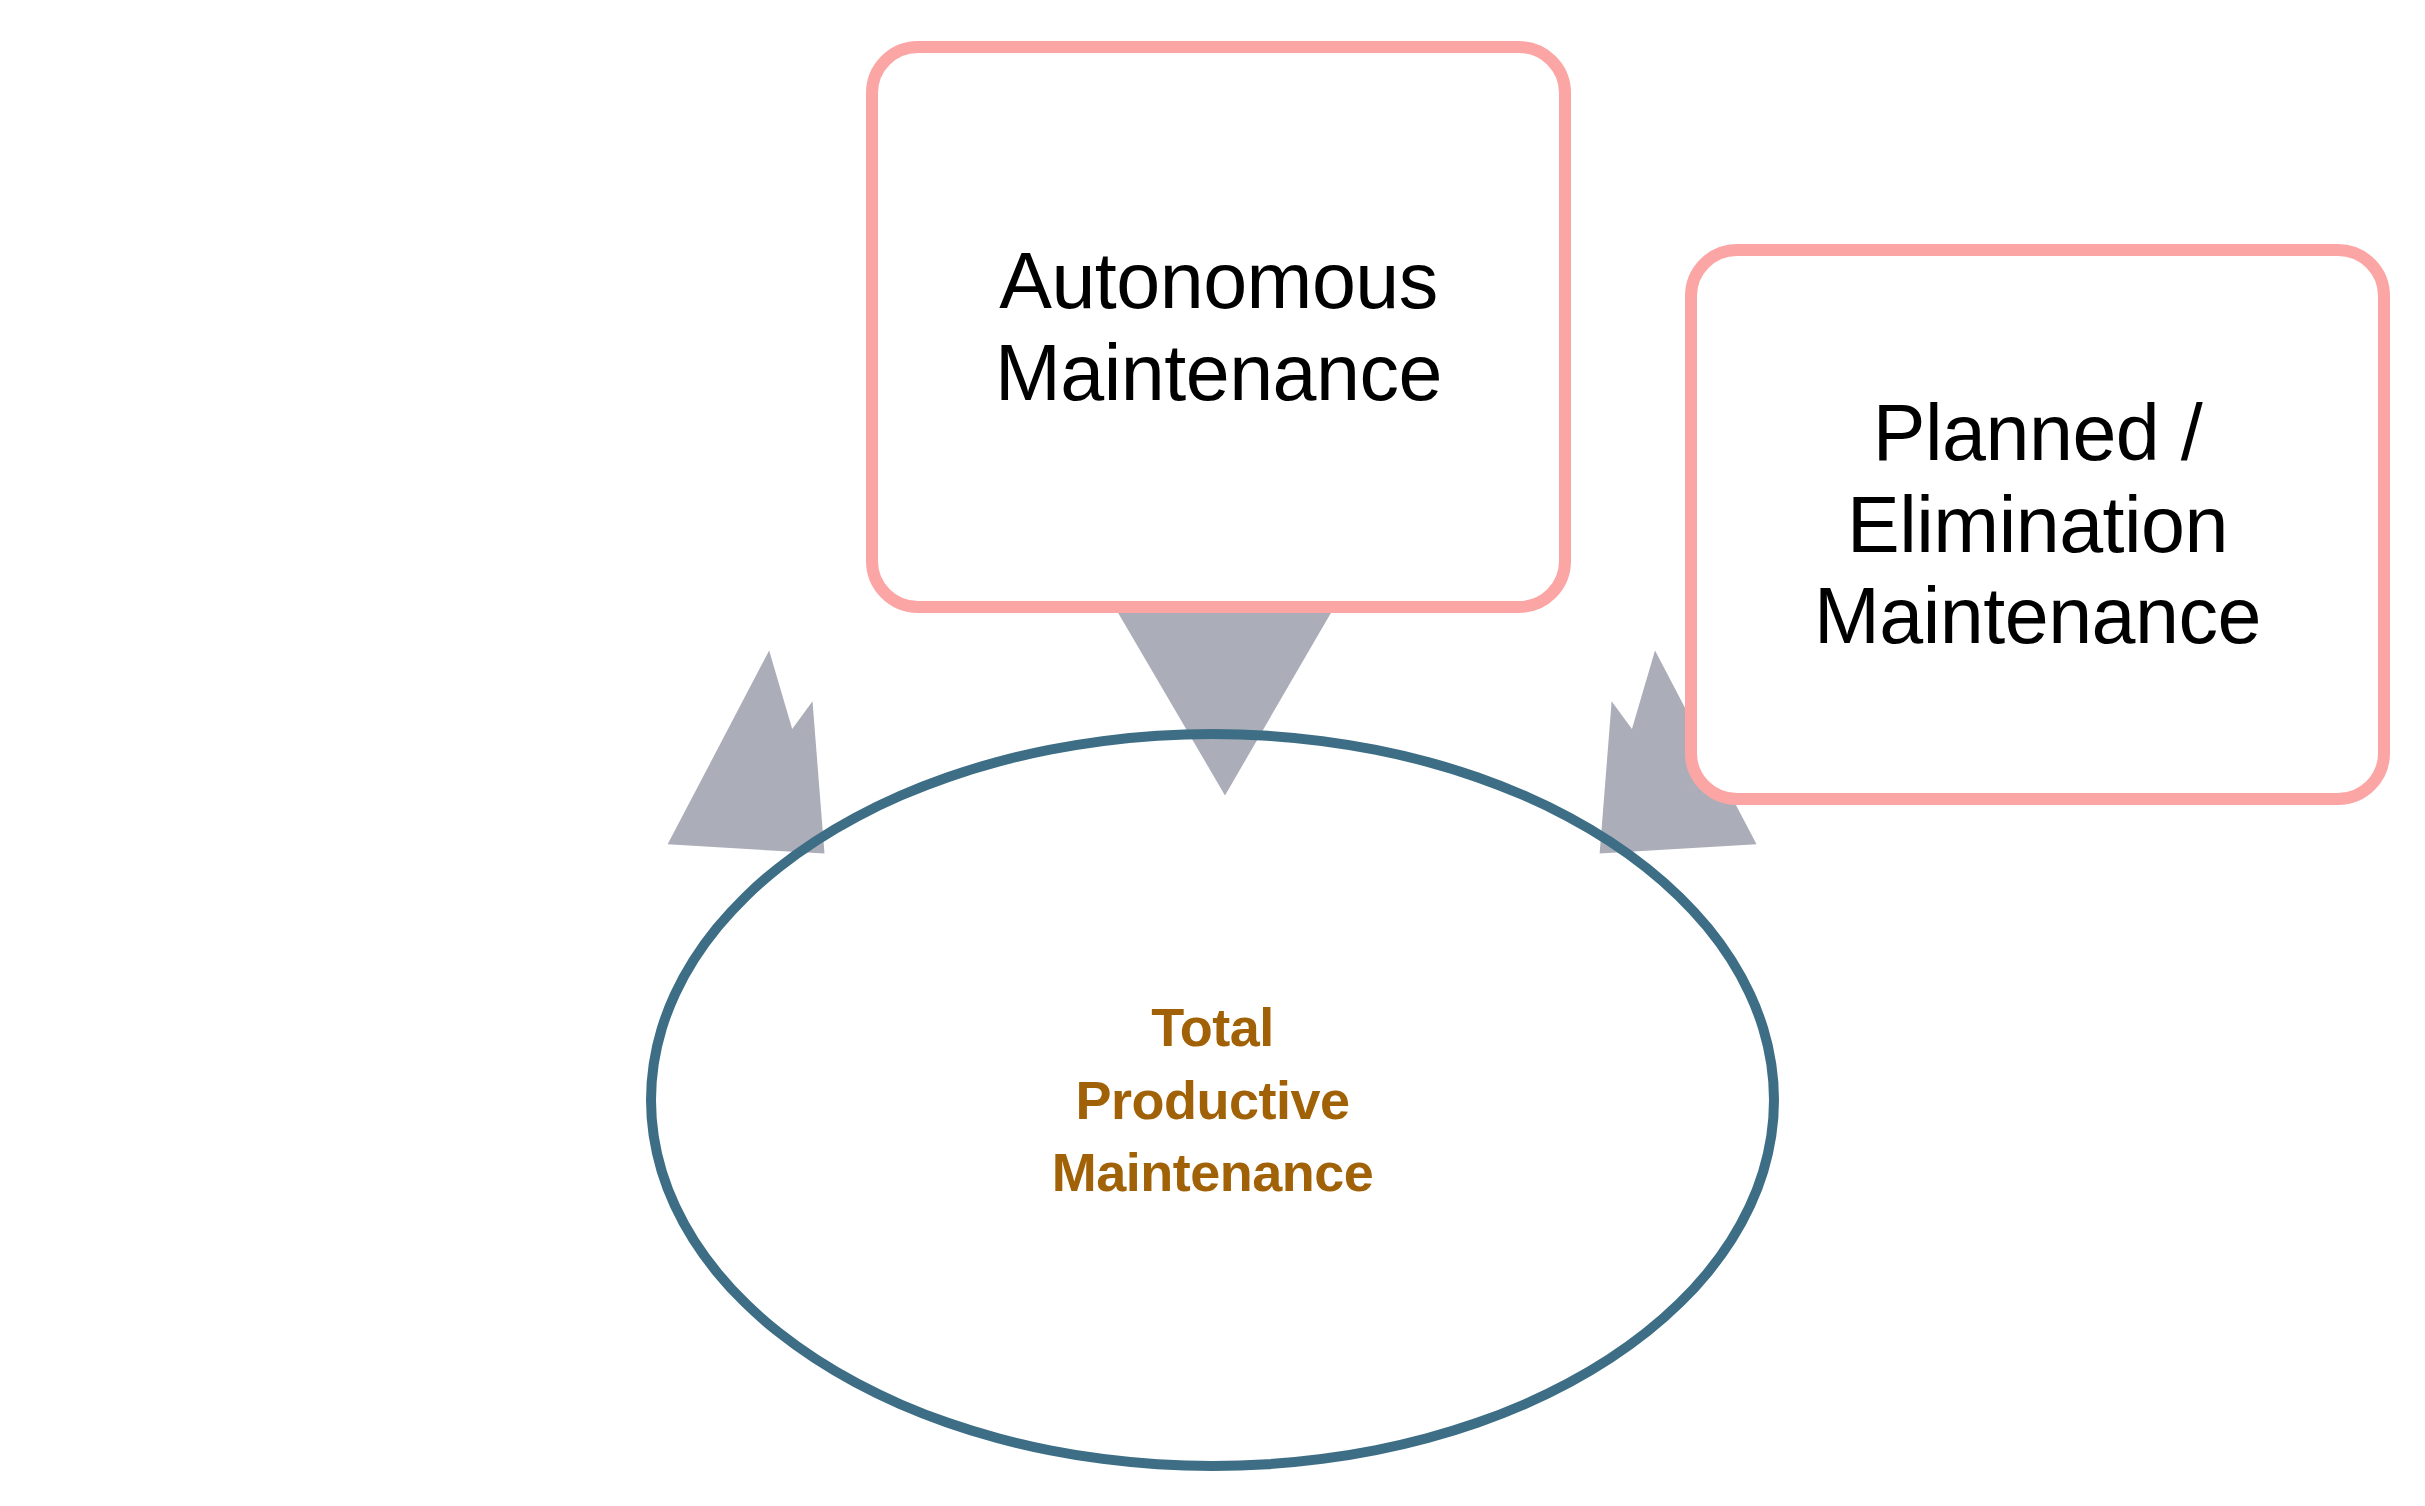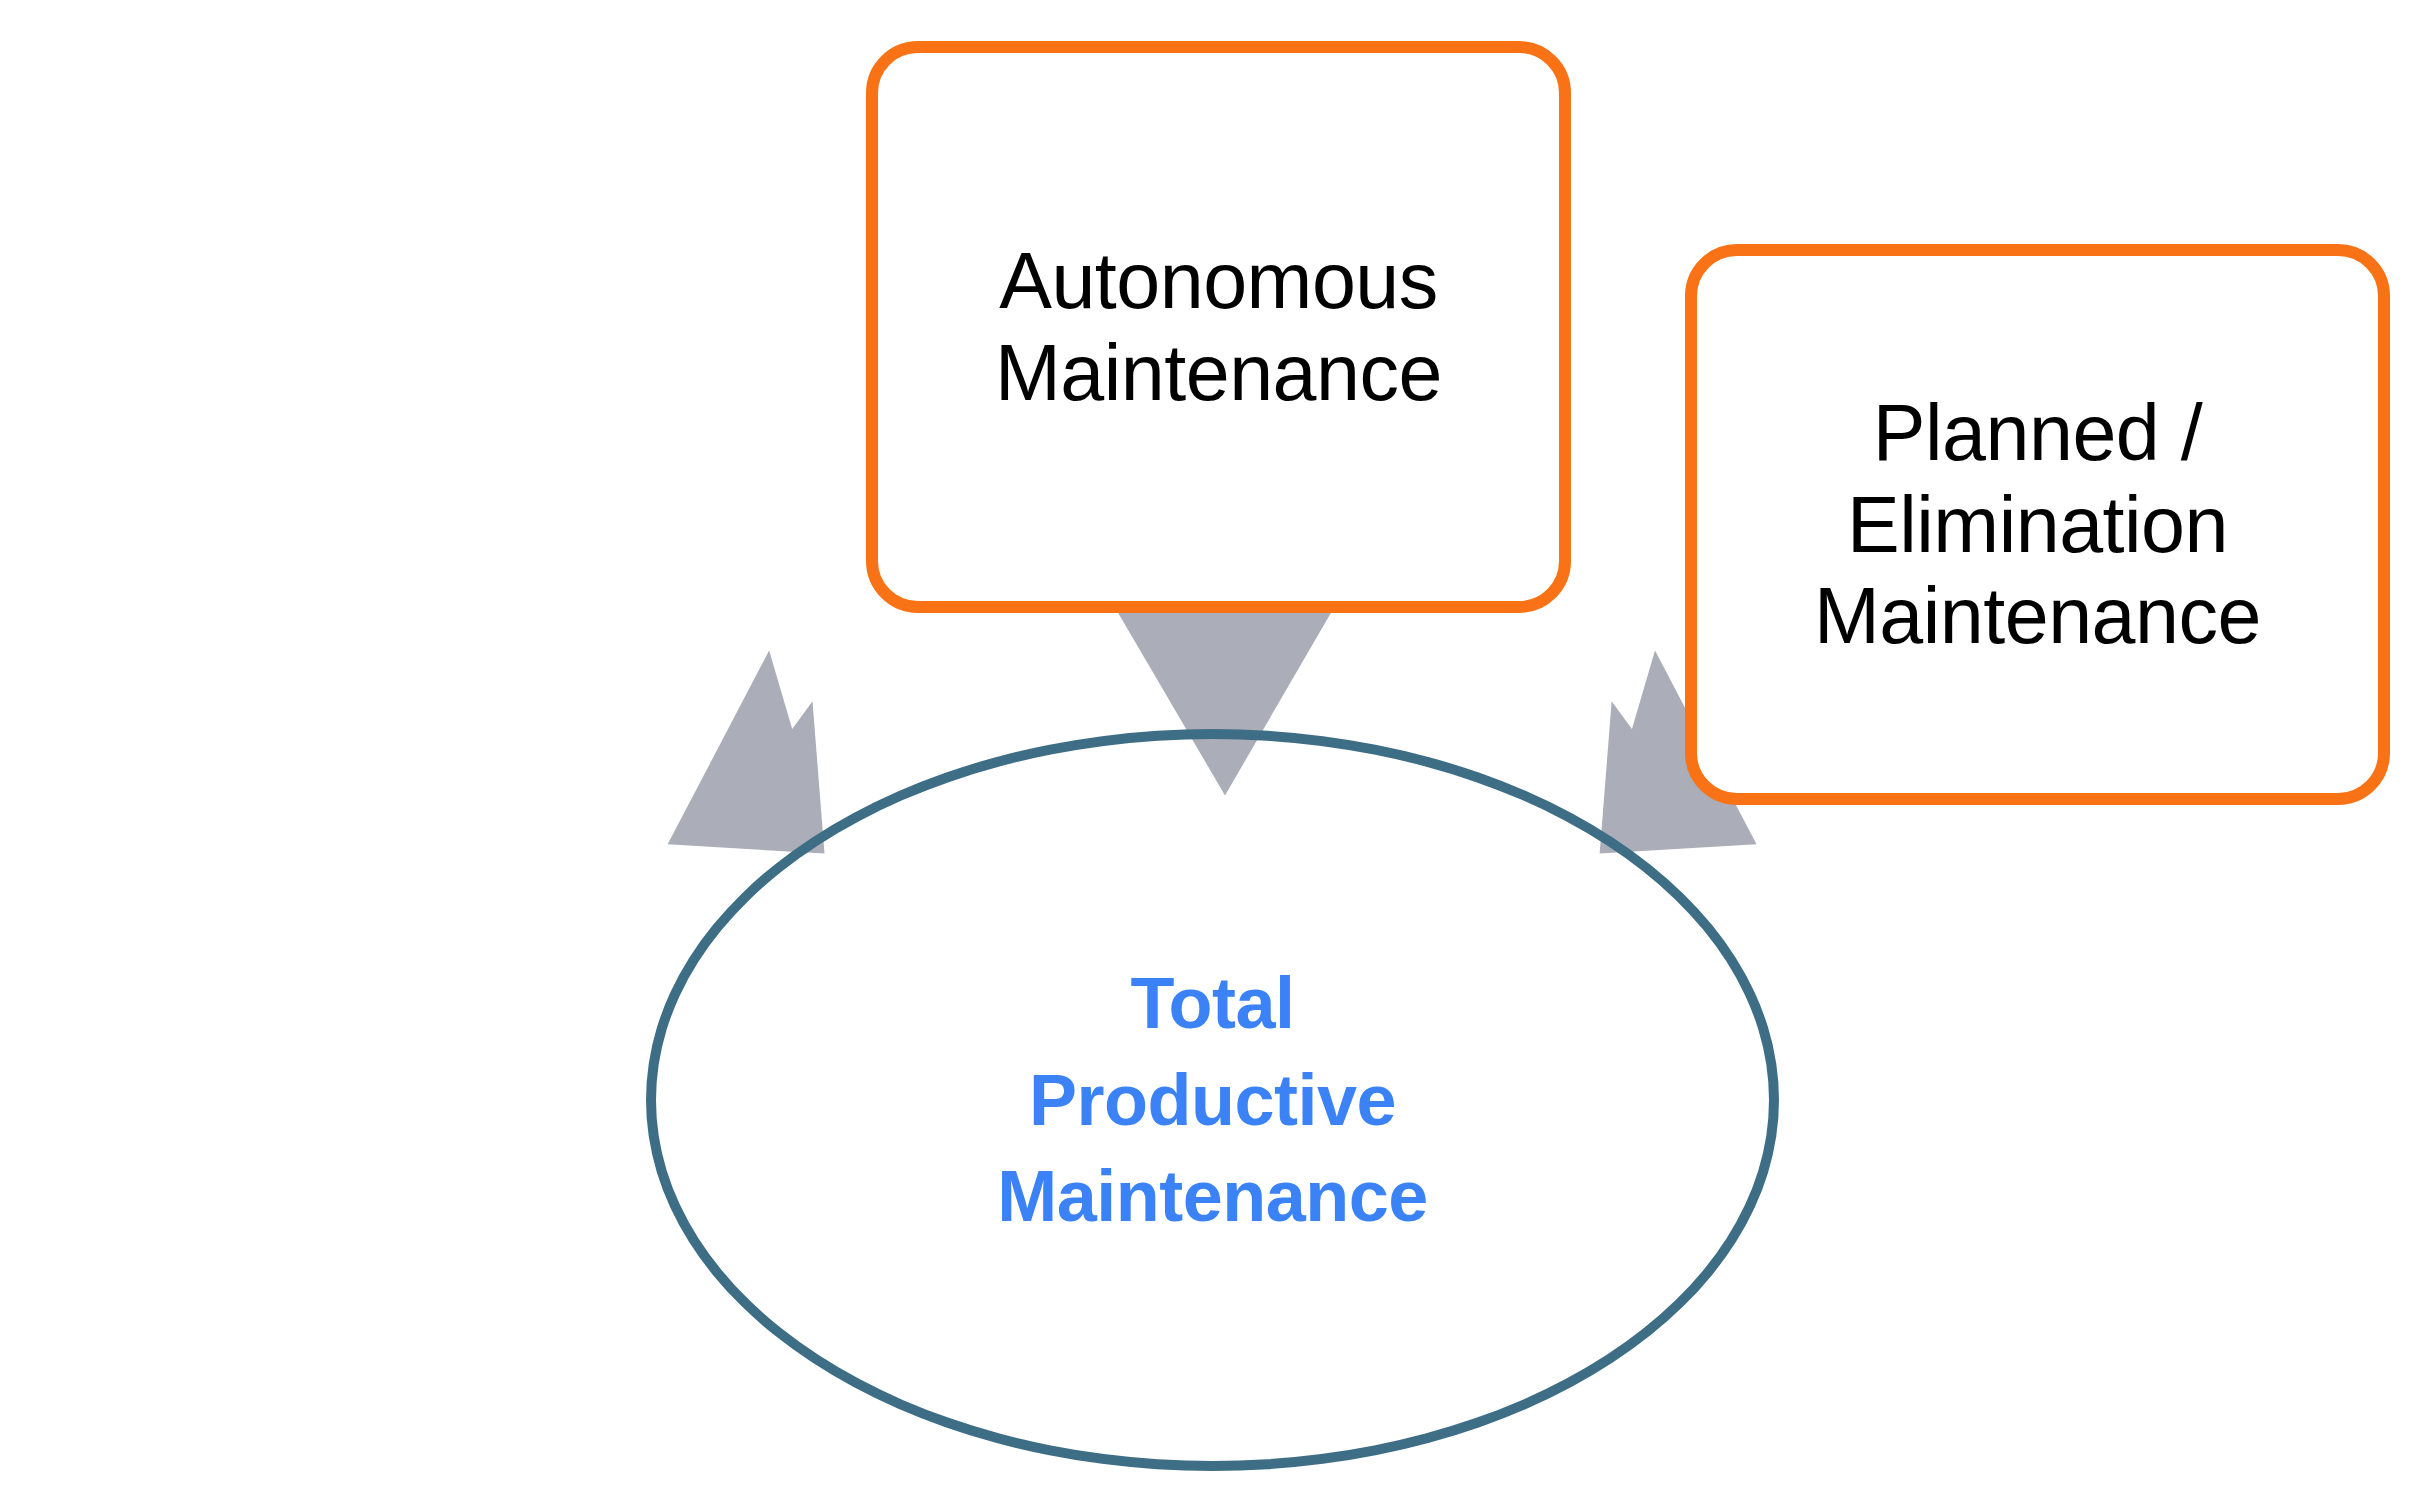--- a/index.html
+++ b/index.html
@@ -21,21 +21,21 @@
     position: absolute;
     left: 0;
     top: 0;
     width: 2426px;
     height: 1506px;
   }
   .node-box {
     position: absolute;
     box-sizing: border-box;
     background: #ffffff;
-    border: 12px solid #f97316;
+    border: 12px solid #fca5a5;
     border-radius: 52px;
     display: flex;
     align-items: center;
     justify-content: center;
     text-align: center;
     z-index: 3;
   }
   .node-box .box-label {
     color: #000000;
     font-size: 79px;
@@ -72,22 +72,22 @@
     border: 10.2px solid #3D6E85;
     border-radius: 50%;
     background: transparent;
     display: flex;
     align-items: center;
     justify-content: center;
     text-align: center;
     z-index: 4;
   }
   .ellipse-node .ellipse-label {
-    color: #3b82f6;
-    font-size: 72px;
+    color: #a16207;
+    font-size: 54px;
     font-weight: bold;
     line-height: 1.34;
     white-space: pre-line;
     letter-spacing: -0.5px;
   }
 </style>
 </head>
 <body>
 
 <div id="canvas">

